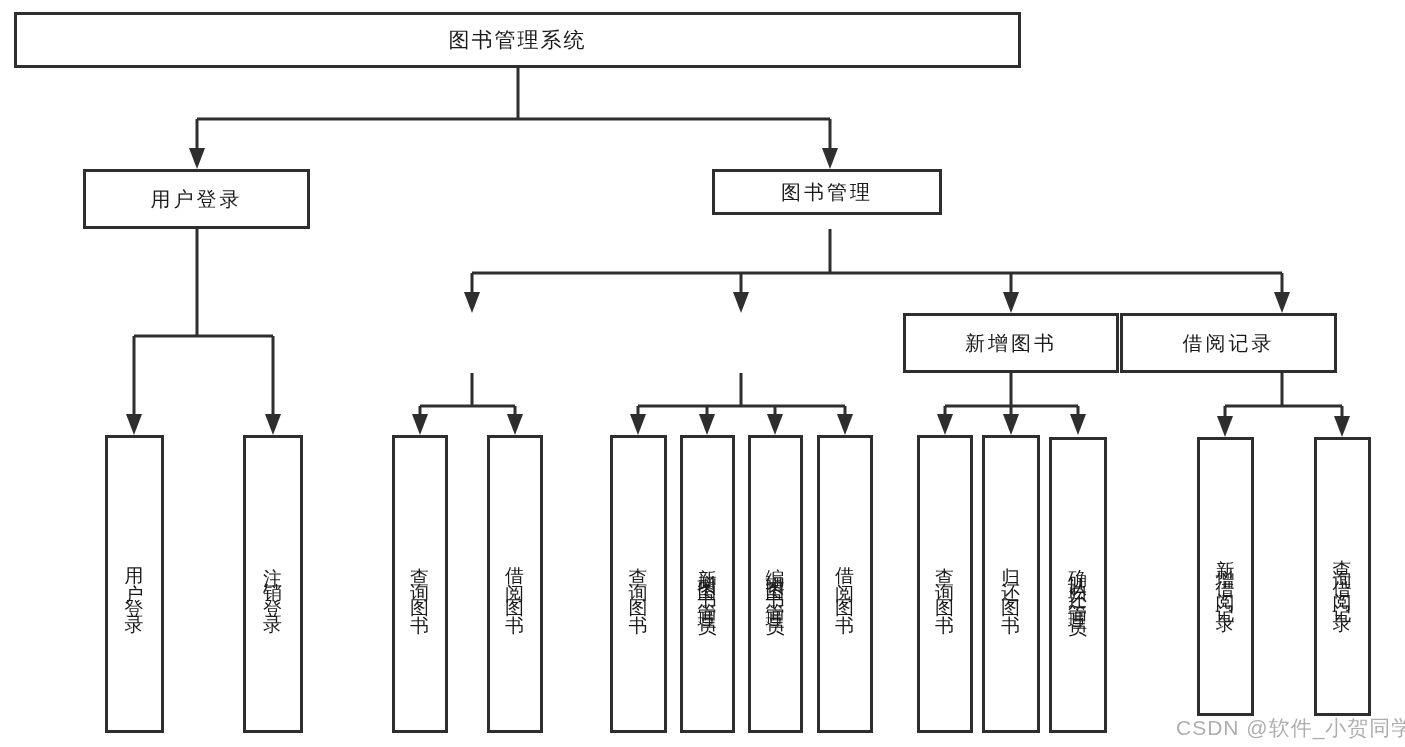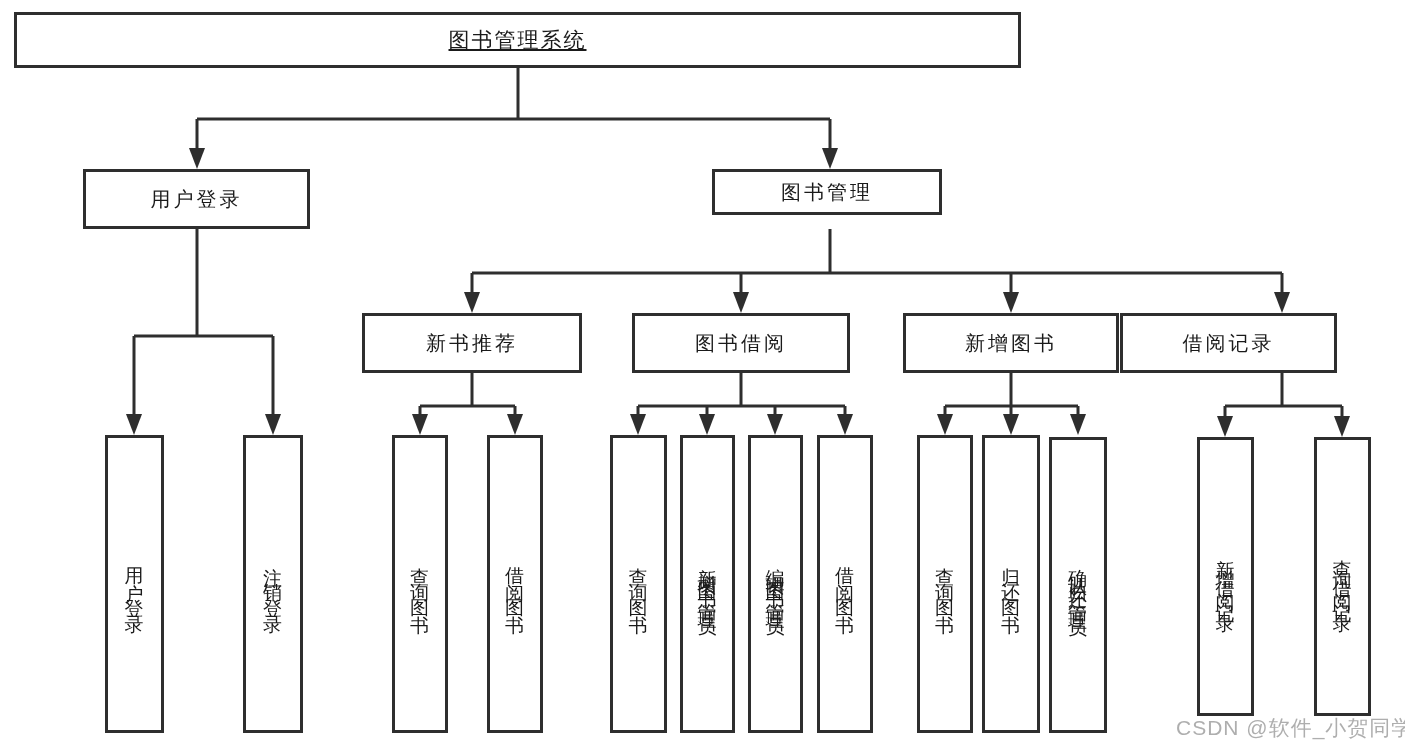--- a/index.html
+++ b/index.html
@@ -6,21 +6,21 @@
   .canvas{
     position:relative;width:1405px;height:747px;background:#ffffff;
     font-family:"Liberation Sans","DejaVu Sans",sans-serif;color:#1a1a1a;overflow:hidden;
   }
   svg.wires{position:absolute;left:0;top:0;z-index:1;}
   .box{
     position:absolute;border:3px solid #2e2e2e;background:#ffffff;
     display:flex;align-items:center;justify-content:center;box-sizing:border-box;z-index:2;
   }
   .hlabel{font-size:20px;letter-spacing:3px;white-space:nowrap;color:#1a1a1a;}
-  .root .hlabel{font-size:21px;letter-spacing:2px;text-decoration:underline;}
+  .root .hlabel{font-size:21px;letter-spacing:2px;}
   .leaf .vlabel{
     writing-mode:vertical-rl;text-orientation:mixed;
     font-size:19px;line-height:1;white-space:nowrap;color:#1a1a1a;
   }
   .ls-wide .vlabel{letter-spacing:16px;}
   .ls-mid  .vlabel{letter-spacing:11px;}
   .ls-tight .vlabel{letter-spacing:7px;}
   .watermark{
     position:absolute;left:1176px;top:714px;z-index:5;
     font-size:21px;letter-spacing:1px;color:#a6a6a6;opacity:.9;white-space:nowrap;
@@ -80,26 +80,20 @@
     <span class="hlabel">图书管理系统</span>
   </div>
 
   <div class="box" style="left:83px;top:169px;width:227px;height:60px">
     <span class="hlabel">用户登录</span>
   </div>
   <div class="box" style="left:712px;top:169px;width:230px;height:46px">
     <span class="hlabel">图书管理</span>
   </div>
 
-  <div class="box" style="left:362px;top:313px;width:220px;height:60px">
-    <span class="hlabel">新书推荐</span>
-  </div>
-  <div class="box" style="left:632px;top:313px;width:218px;height:60px">
-    <span class="hlabel">图书借阅</span>
-  </div>
   <div class="box" style="left:903px;top:313px;width:216px;height:60px">
     <span class="hlabel">新增图书</span>
   </div>
   <div class="box" style="left:1120px;top:313px;width:217px;height:60px">
     <span class="hlabel">借阅记录</span>
   </div>
 
   <div class="box leaf ls-wide" style="left:105px;top:435px;width:59px;height:298px">
     <span class="vlabel">用户登录</span>
   </div>

